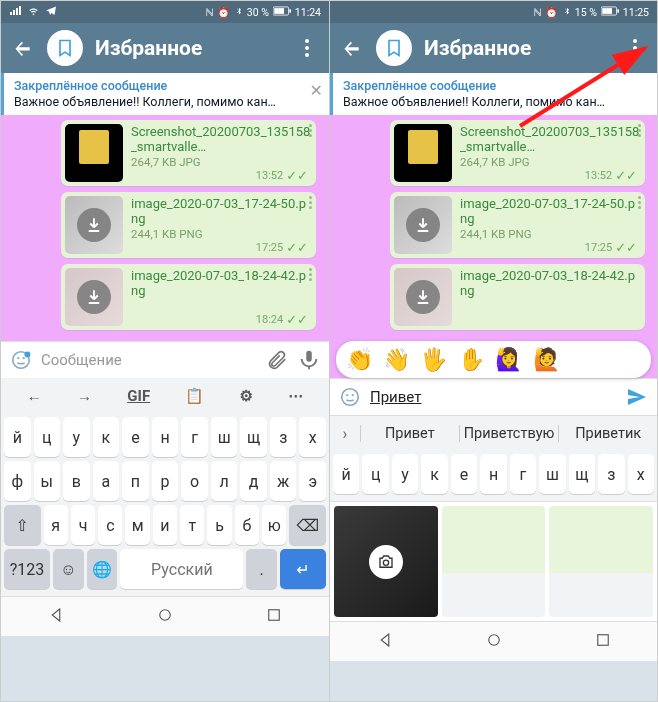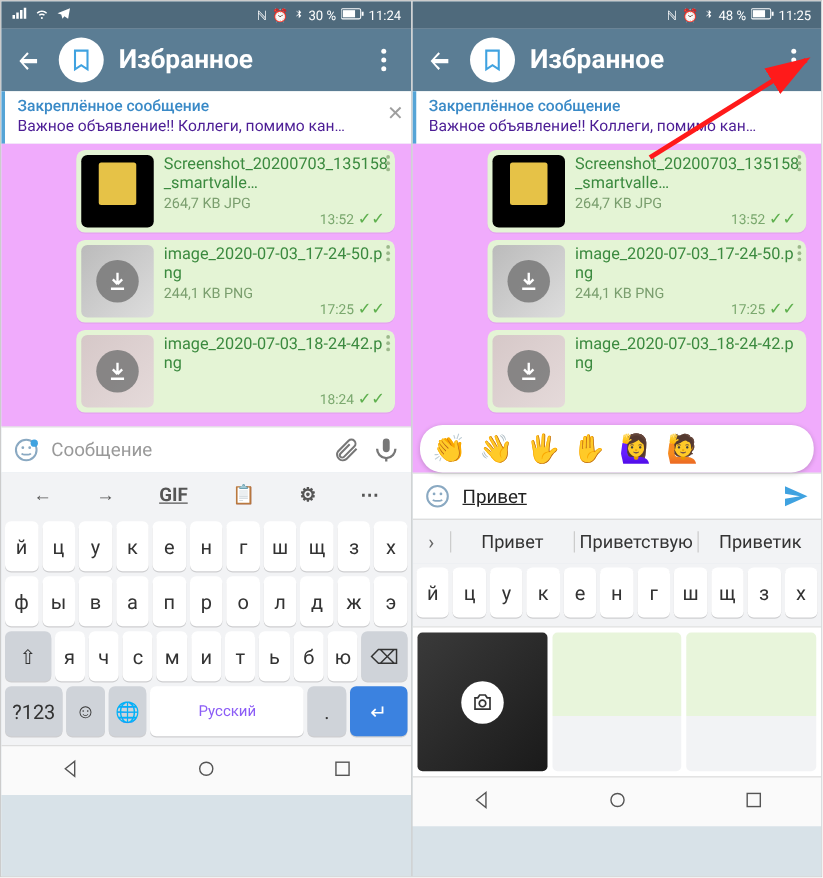--- a/index.html
+++ b/index.html
@@ -15,21 +15,21 @@
   .app-header { height: 50px; background: #5b7d94; display: flex; align-items: center; padding: 0 10px; color: #fff; }
   .back-btn { width: 24px; height: 24px; display:flex; align-items:center; justify-content:center; margin-right: 12px; }
   .avatar { width: 36px; height: 36px; border-radius: 50%; background: #fff; display: flex; align-items:center; justify-content:center; margin-right: 12px; }
   .bookmark-ic { width: 20px; height: 20px; }
   .chat-title { font-size: 21px; font-weight: 700; flex: 1; }
   .menu-dots { width: 24px; display:flex; flex-direction:column; align-items:center; gap:3px; }
   .menu-dots span { width:4px; height:4px; border-radius:50%; background:#fff; }
 
   .pinned { background:#fff; padding: 5px 10px 6px 10px; border-left: 3px solid #55a4d6; position: relative; }
   .pinned-title { color:#3a8ac7; font-size:12.5px; font-weight:500; margin-bottom:1px; }
-  .pinned-text { color:#4c1d95; font-size:12.5px; white-space:nowrap; overflow:hidden; text-overflow:ellipsis; }
+  .pinned-text { color:#0f172a; font-size:12.5px; white-space:nowrap; overflow:hidden; text-overflow:ellipsis; }
   .pinned-close { position:absolute; right:6px; top:8px; color:#9e9e9e; font-size:16px; }
 
   .chat-area { background:#f0abfc; padding: 5px 6px 5px 60px; position: relative; }
   .msg { background:#e4f4d5; border-radius:7px; padding:4px; margin-bottom:6px; display:flex; position:relative; box-shadow:0 1px 0 rgba(0,0,0,.05); }
   .msg.narrow { max-width: 255px; }
   .thumb { width:58px; height:58px; border-radius:5px; margin-right:8px; flex-shrink:0; position:relative; overflow:hidden; }
   .thumb.yellow { background:#000;}
   .thumb.yellow::after { content:''; position:absolute; left:14px; top:6px; width:30px; height:34px; background:#e6c247; border-radius:2px; }
   .thumb.blur { background:linear-gradient(135deg,#bbb,#ddd); }
   .thumb.blur2 { background:linear-gradient(135deg,#d6c8c8,#e5dada); }
@@ -53,21 +53,21 @@
   .kb { background:#f2f3f5; }
   .kb-toolbar { height:36px; display:flex; align-items:center; justify-content:space-around; padding:0 8px; color:#555; }
   .kb-toolbar .tb-item { font-size:15px; font-weight:600; }
   .kb-rows { padding: 3px; }
   .kb-row { display:flex; gap:3px; margin-bottom:4px; }
   .key { flex:1; height:40px; background:#fff; border-radius:5px; display:flex; align-items:center; justify-content:center; font-size:16px; color:#333; box-shadow:0 1px 0 rgba(0,0,0,.15); }
   .key.wide15 { flex:1.5; }
   .key.dark { background:#cfd3d9; }
   .key.blue { background:#3b82e0; color:#fff; }
   .key.space { flex:4; position:relative; }
-  .key.space .lang { font-size:12px; color:#8b5cf6; }
+  .key.space .lang { font-size:16px; color:#737373; }
   .kb-row.r4 { }
 
   .sugg-bar { height:36px; background:#f2f3f5; display:flex; align-items:center; border-top:1px solid #ddd;}
   .sugg-chevron { width:30px; display:flex; align-items:center; justify-content:center; color:#666; font-size:16px;}
   .sugg { flex:1; text-align:center; font-size:14.5px; color:#333; border-left:1px solid #ccc; padding:0 4px; white-space:nowrap;}
   .sugg:first-of-type { border-left:none; }
 
   .kb-single-row { background:#f2f3f5; padding:3px; }
 
   .gallery { background:#fff; height:120px; display:flex; gap:4px; padding:4px; border-top:1px solid #e0e0e0;}
@@ -317,21 +317,21 @@
   <div class="status-bar">
     <div class="status-left"></div>
     <div class="status-right">
       <span>ℕ</span>
       <span>⏰</span>
       <span>
         <svg width="8" height="11" viewBox="0 0 24 24" fill="#fff">
               <path d="M12 2v9L7 6l-1 1 6 6-6 6 1 1 5-5v9l6-6-4-4 4-4-6-6z"></path>
             </svg>
       </span>
-      <span>48 %</span>
+      <span>15 %</span>
       <span>
         <svg width="18" height="10" viewBox="0 0 22 12">
               <rect x="0" y="1" width="19" height="10" rx="1.5" fill="none" stroke="#fff"></rect>
               <rect x="1.5" y="2.5" width="12" height="7" fill="#fff"></rect>
               <rect x="20" y="4" width="2" height="4" fill="#fff"></rect>
             </svg>
       </span>
       <span>11:25</span>
     </div>
   </div>

